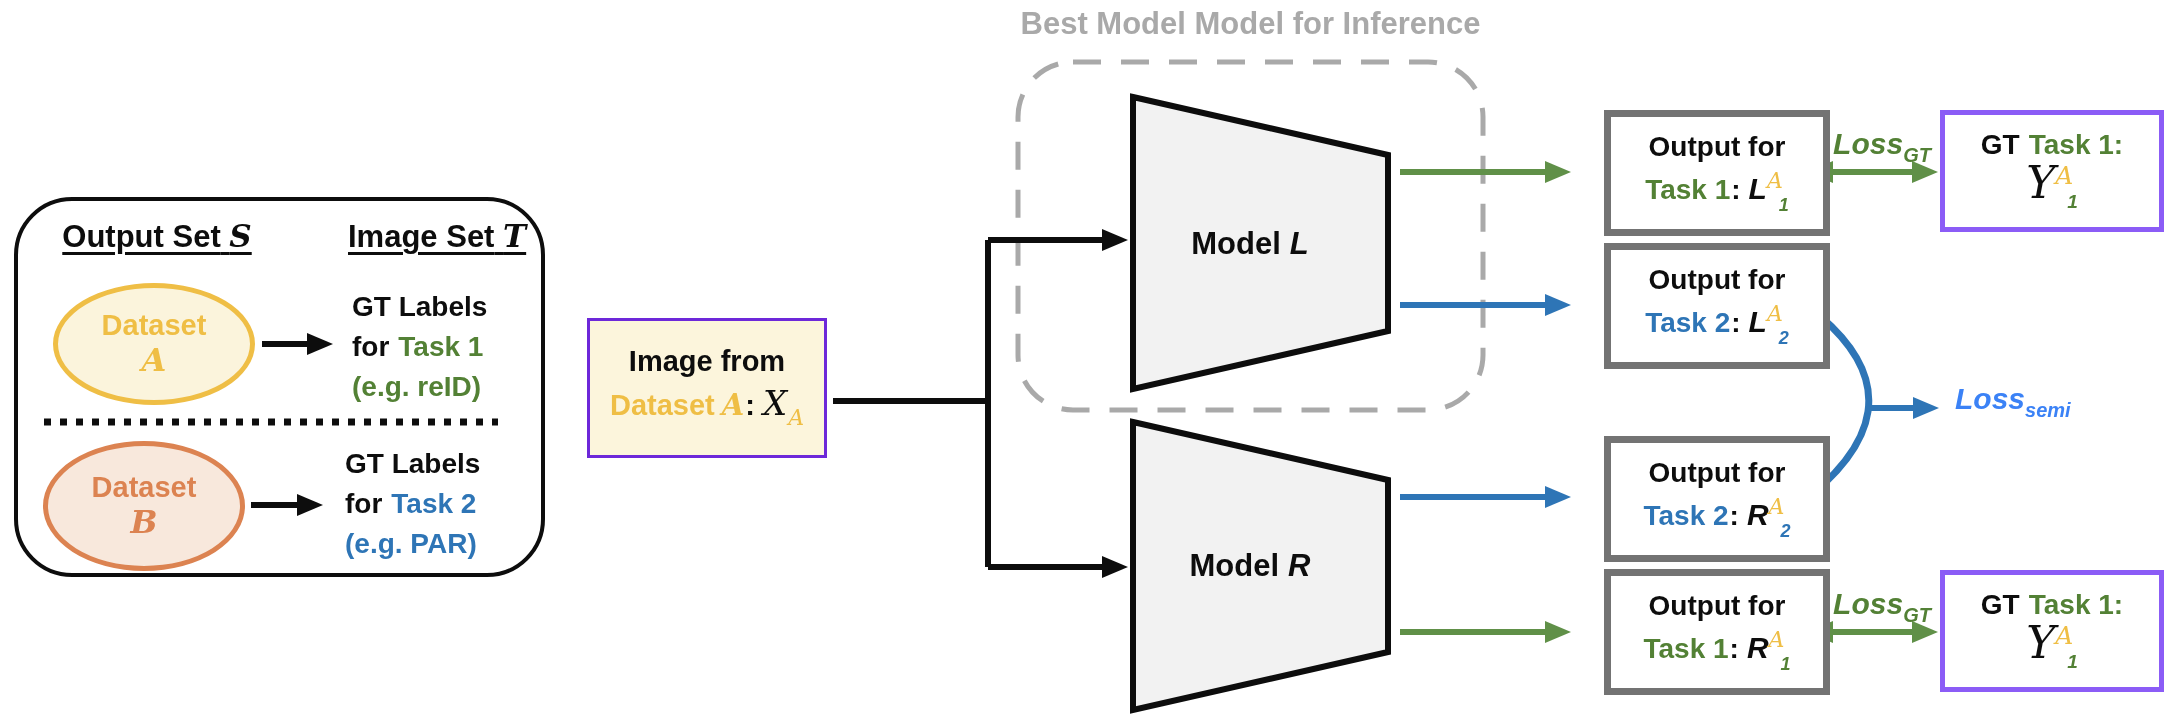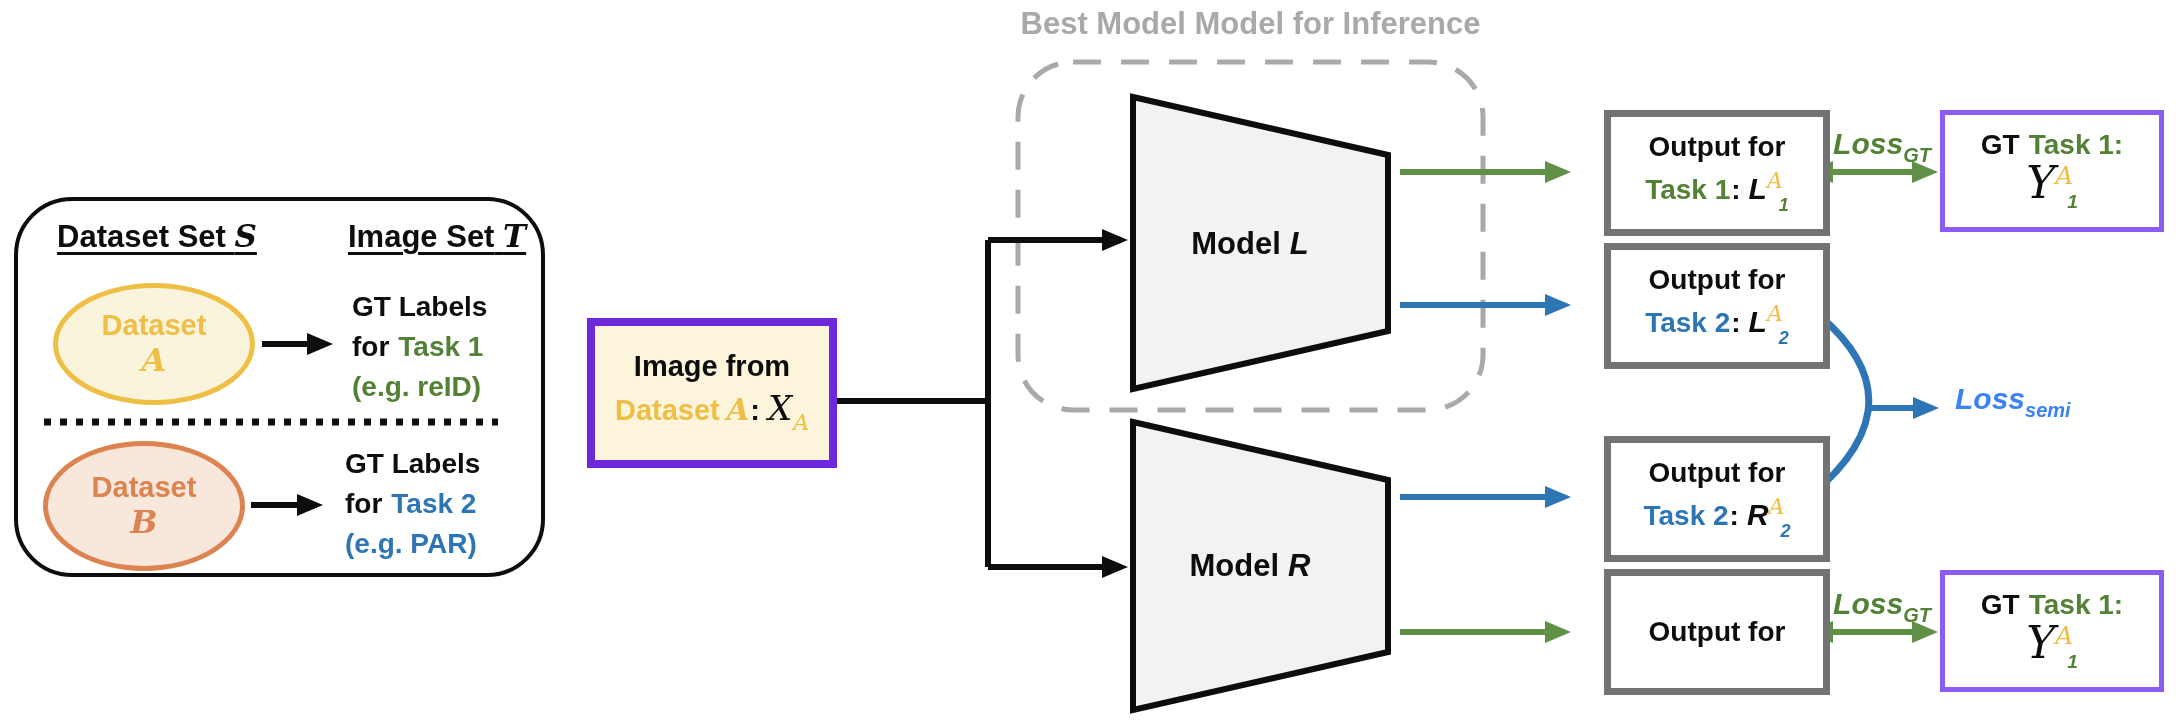--- a/index.html
+++ b/index.html
@@ -26,21 +26,21 @@
 
   .taskblock{font-size:28px;font-weight:bold;line-height:40px;white-space:nowrap;}
   .tb1{left:352px;top:287px;}
   .tb2{left:345px;top:444px;}
   .green{color:#538135;}
   .blue{color:#2e75b6;}
   .yellow{color:#efbe45;}
   .gap-r{margin-right:9px;}
 
   
-  .imgbox{left:587px;top:318px;width:234px;height:134px;border:8px solid #6d28d9;background:#fcf5dc;
+  .imgbox{left:587px;top:318px;width:234px;height:134px;border:3px solid #6d28d9;background:#fcf5dc;
           display:flex;flex-direction:column;align-items:center;justify-content:center;z-index:2;
           font-size:29px;font-weight:bold;line-height:1.3;white-space:nowrap;}
   .xvar{font-size:34px;font-weight:normal;}
   .xsub{font-size:22px;vertical-align:-10px;margin-left:1px;font-weight:normal;}
 
   
   .inf-title{left:1018px;top:6px;width:465px;text-align:center;font-size:31px;font-weight:bold;color:#a9a9a9;white-space:nowrap;}
 
   
   .modellbl{width:200px;text-align:center;font-size:31px;font-weight:bold;white-space:nowrap;}
@@ -112,21 +112,21 @@
     <line x1="1830" y1="172" x2="1915" y2="172" stroke="#609048" stroke-width="6" marker-start="url(#ah-green)" marker-end="url(#ah-green)"></line>
     <line x1="1830" y1="632" x2="1915" y2="632" stroke="#609048" stroke-width="6" marker-start="url(#ah-green)" marker-end="url(#ah-green)"></line>
 
     <path d="M1820,316 Q1930,410 1792,510" fill="none" stroke="#2e75b6" stroke-width="7" stroke-linecap="round"></path>
     <line x1="1868" y1="408" x2="1916" y2="408" stroke="#2e75b6" stroke-width="6" marker-end="url(#ah-blue)"></line>
   </svg>
 
   <div class="abs panel"></div>
 
   <div class="lbl hdr hdr-left">
-    <span>Dataset Set</span>
+    <span>Output Set</span>
     <span class="scr">S</span>
   </div>
   <div class="lbl hdr hdr-right">
     <span>Image Set</span>
     <span class="scr">T</span>
   </div>
 
   <div class="ellipse ell-a">
     <span class="ell-word">Dataset</span>
     <span class="ell-sym scr">A</span>
@@ -184,20 +184,23 @@
 
   <div class="obox ob3">
     <div>Output for</div>
     <div>
       <span class="blue">Task 2</span><span class="colon">:</span><span class="ovar">R</span><span class="osup scr yellow">A</span><span class="osub blue">2</span>
     </div>
   </div>
 
   <div class="obox ob4">
     <div>Output for</div>
+    <div>
+      <span class="green">Task 1</span><span class="colon">:</span><span class="ovar">R</span><span class="osup scr yellow">A</span><span class="osub green">1</span>
+    </div>
   </div>
 
   <div class="gtbox gt1">
     <div>
       <span class="gap-r">GT</span><span class="green">Task 1:</span>
     </div>
     <div>
       <span class="yvar scr">Y</span><span class="ysup scr yellow">A</span><span class="ysub green">1</span>
     </div>
   </div>

